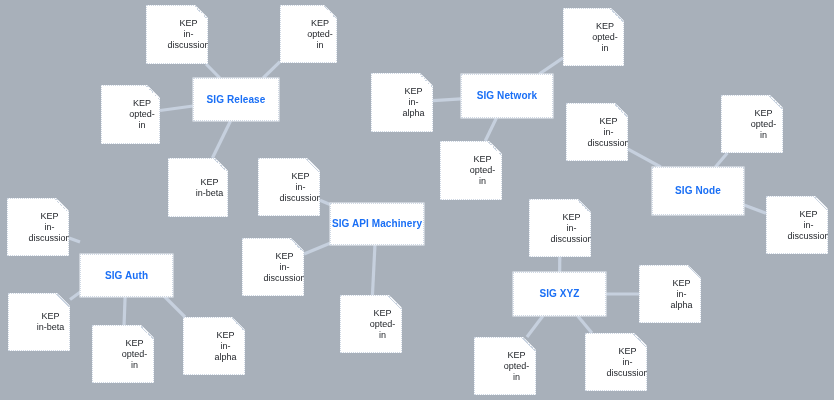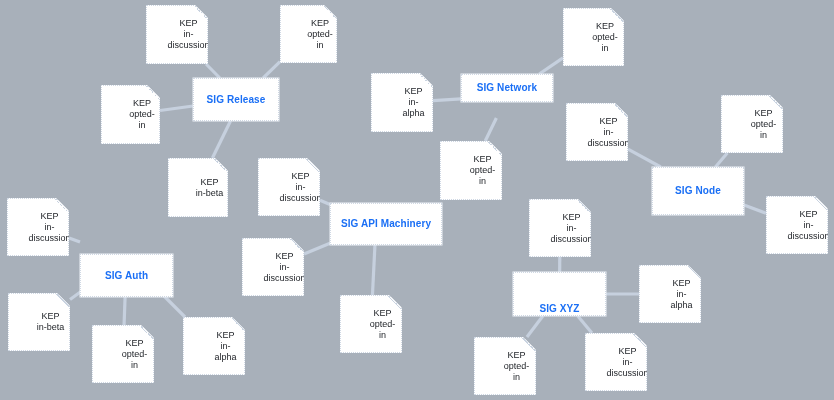--- a/index.html
+++ b/index.html
@@ -94,33 +94,33 @@
       <line x1="148" y1="280" x2="185" y2="317" stroke="#c6d0de" stroke-width="3.2" stroke-linecap="butt"></line>
       <line x1="559.6666666666666" y1="272" x2="559.780303030303" y2="257" stroke="#c6d0de" stroke-width="3.2" stroke-linecap="butt"></line>
       <line x1="606" y1="294" x2="639" y2="294" stroke="#c6d0de" stroke-width="3.2" stroke-linecap="butt"></line>
       <line x1="542.8472222222222" y1="316" x2="526.9513888888889" y2="337" stroke="#c6d0de" stroke-width="3.2" stroke-linecap="butt"></line>
       <line x1="577.7794117647059" y1="316" x2="591.9044117647059" y2="333" stroke="#c6d0de" stroke-width="3.2" stroke-linecap="butt"></line>
     </svg>
   <div id="nodes">
       <div class="node sig" style="left: 193px; top: 78px; width: 86px; height: 43px;">
         <span class="label">SIG Release</span>
       </div>
-      <div class="node sig" style="left: 461px; top: 74px; width: 92px; height: 28px;">
+      <div class="node sig" style="left: 461px; top: 74px; width: 92px; height: 44px;">
         <span class="label">SIG Network</span>
       </div>
       <div class="node sig" style="left: 652px; top: 167px; width: 92px; height: 48px;">
         <span class="label">SIG Node</span>
       </div>
-      <div class="node sig" style="left: 330px; top: 203px; width: 112px; height: 42px;">
+      <div class="node sig" style="left: 330px; top: 203px; width: 94px; height: 42px;">
         <span class="label">SIG API Machinery</span>
       </div>
       <div class="node sig" style="left: 80px; top: 254px; width: 93px; height: 43px;">
         <span class="label">SIG Auth</span>
       </div>
-      <div class="node sig" style="left: 513px; top: 272px; width: 93px; height: 44px; align-items: flex-end;">
+      <div class="node sig" style="left: 513px; top: 272px; width: 93px; height: 44px;">
         <span class="label">SIG XYZ</span>
       </div>
       <div class="node kep" style="left: 146px; top: 5px; width: 62px; height: 59px;">
         <span class="fold"></span>
         <span class="label">KEP
 in-discussion</span>
       </div>
       <div class="node kep" style="left: 280px; top: 5px; width: 57px; height: 58px;">
         <span class="fold"></span>
         <span class="label">KEP

